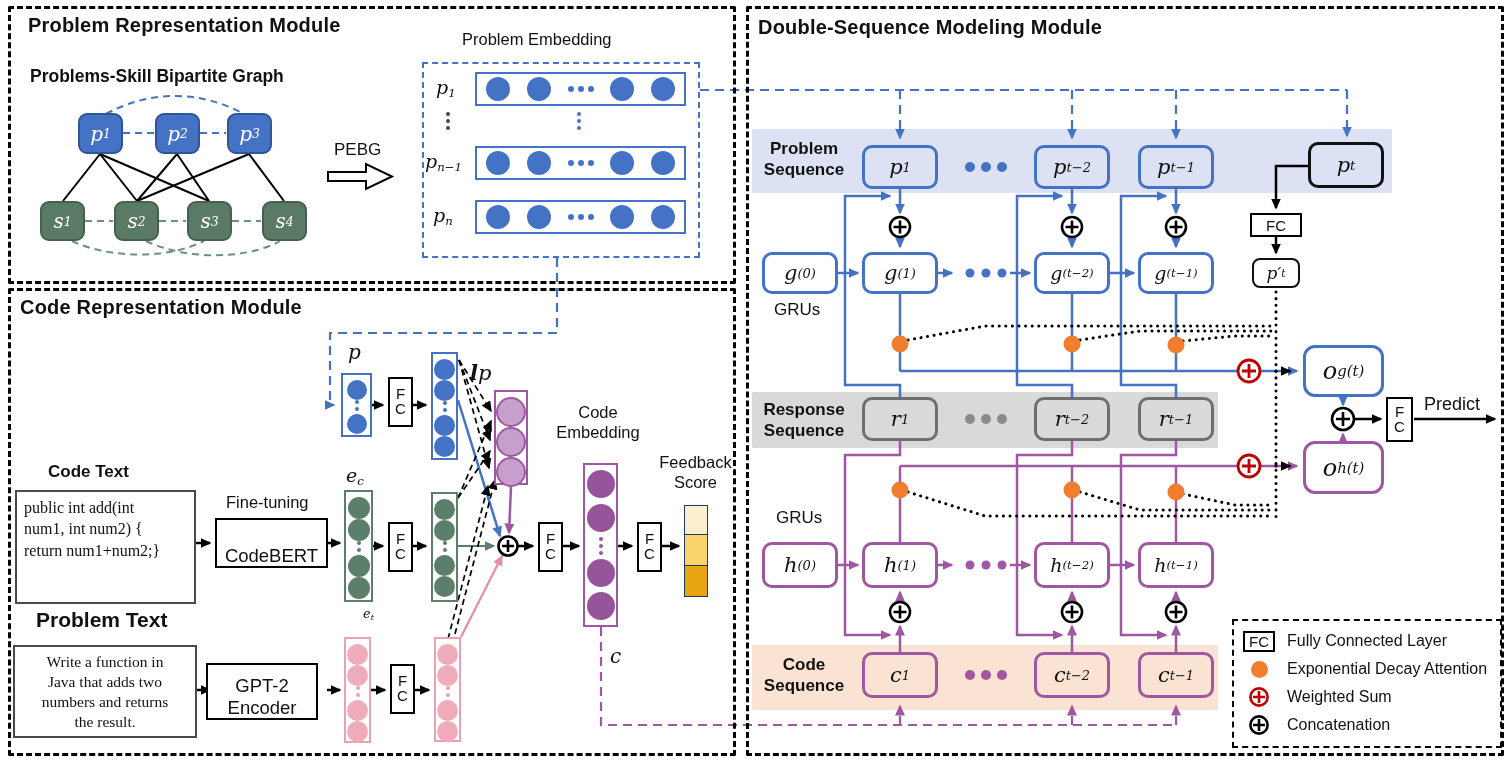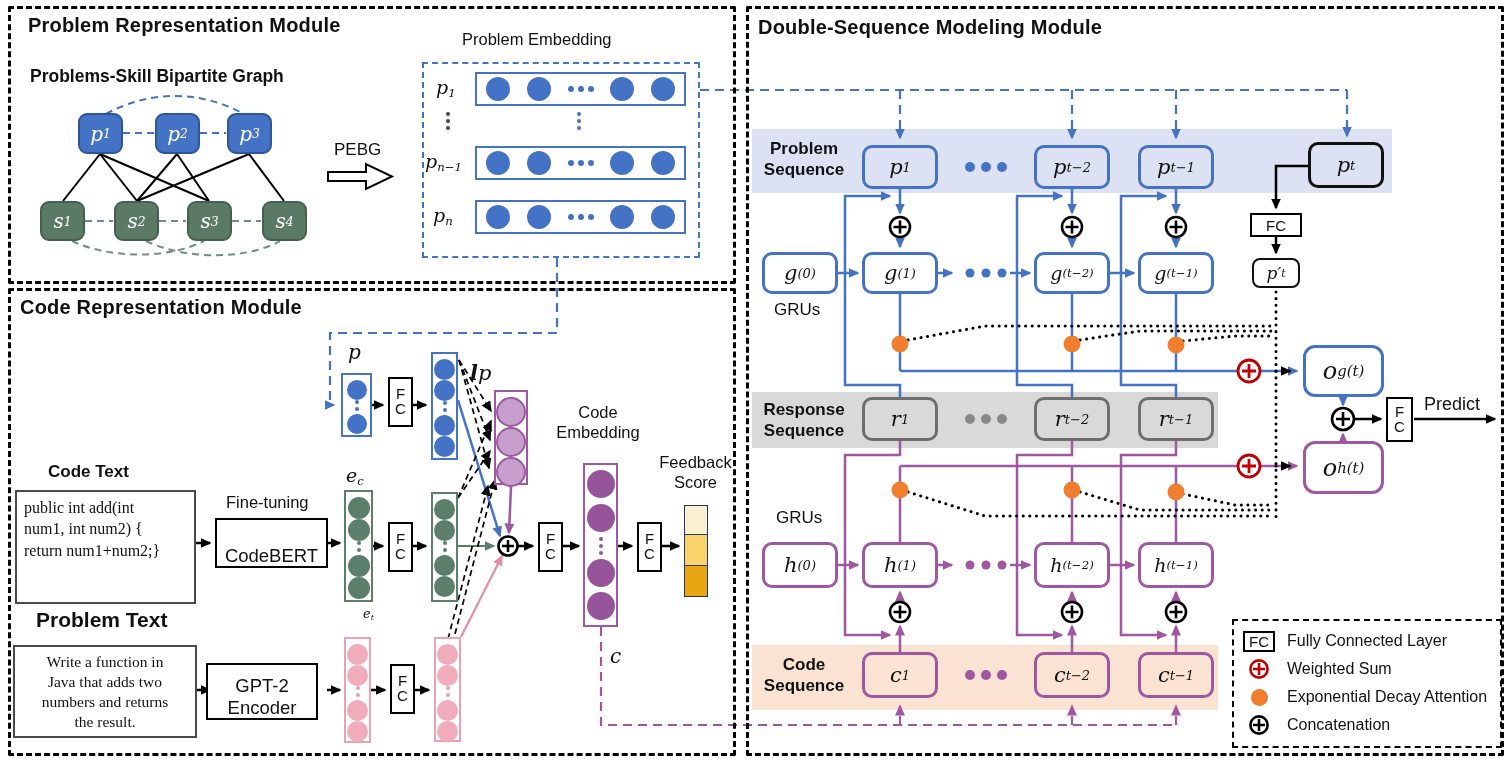--- a/index.html
+++ b/index.html
@@ -595,32 +595,32 @@
 
   <div class="abs" style="left:1232px;top:619px;width:270px;height:129px;border:2.5px dashed #000;padding:6px 4px 0 6px">
     <div class="legend-row">
       <span class="legend-icn">
           <span style="border:2px solid #000;padding:0 4px;font-size:15px">FC</span>
         </span>
       <span style="font-size:16px">Fully Connected Layer</span>
     </div>
     <div class="legend-row">
       <span class="legend-icn">
+          <span style="width:17px;height:17px;border-radius:50%;background:#F07E2E;display:inline-block"></span>
+        </span>
+      <span style="font-size:16px">Exponential Decay Attention</span>
+    </div>
+    <div class="legend-row">
+      <span class="legend-icn">
           <svg width="22" height="22">
             <circle cx="11" cy="11" r="8.6" fill="#fff" stroke="#C00000" stroke-width="2.6"></circle>
             <path d="M5 11H17M11 5V17" stroke="#C00000" stroke-width="2.6"></path>
           </svg>
         </span>
       <span style="font-size:16px">Weighted Sum</span>
-    </div>
-    <div class="legend-row">
-      <span class="legend-icn">
-          <span style="width:17px;height:17px;border-radius:50%;background:#F07E2E;display:inline-block"></span>
-        </span>
-      <span style="font-size:16px">Exponential Decay Attention</span>
     </div>
     <div class="legend-row">
       <span class="legend-icn">
           <svg width="22" height="22">
             <circle cx="11" cy="11" r="8.6" fill="#fff" stroke="#000" stroke-width="2.6"></circle>
             <path d="M5 11H17M11 5V17" stroke="#000" stroke-width="2.6"></path>
           </svg>
         </span>
       <span style="font-size:16px">Concatenation</span>
     </div>

